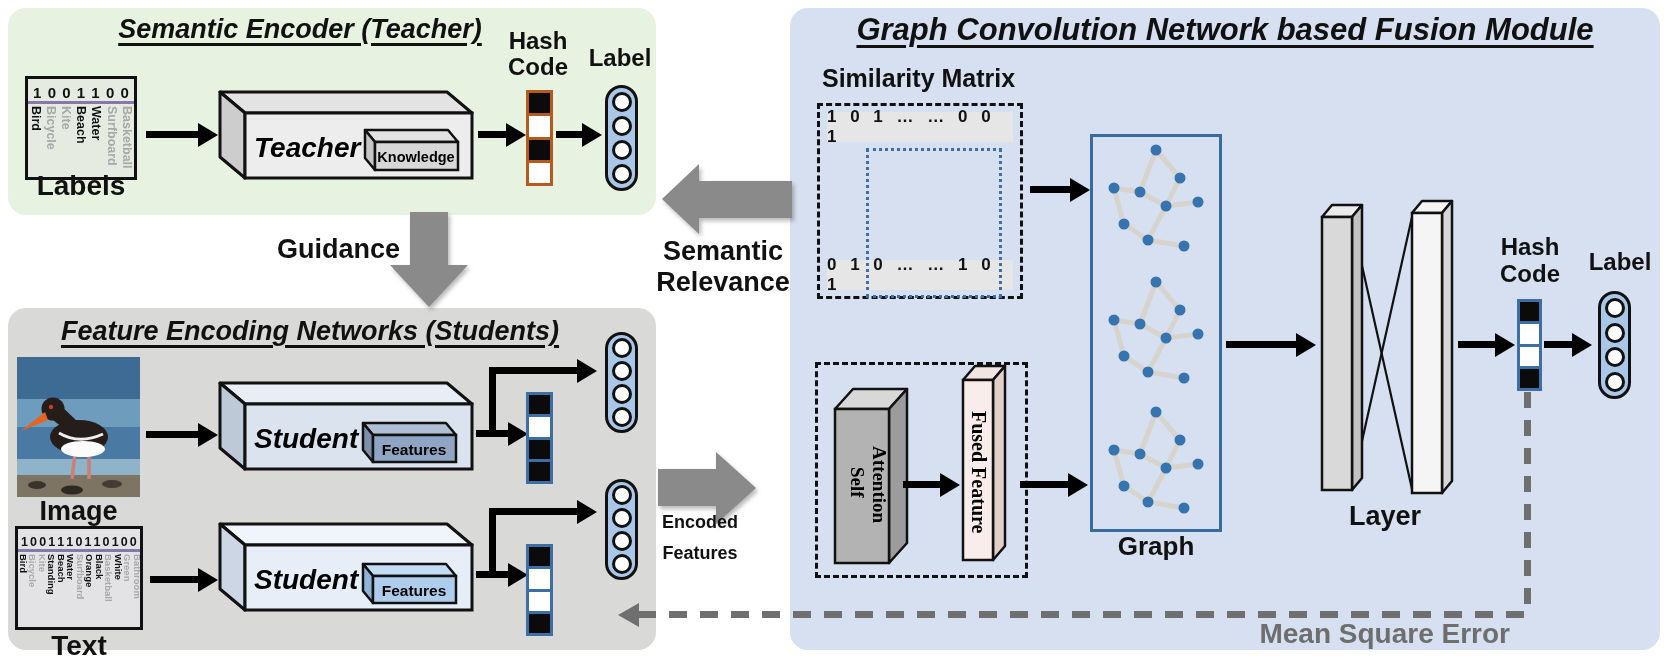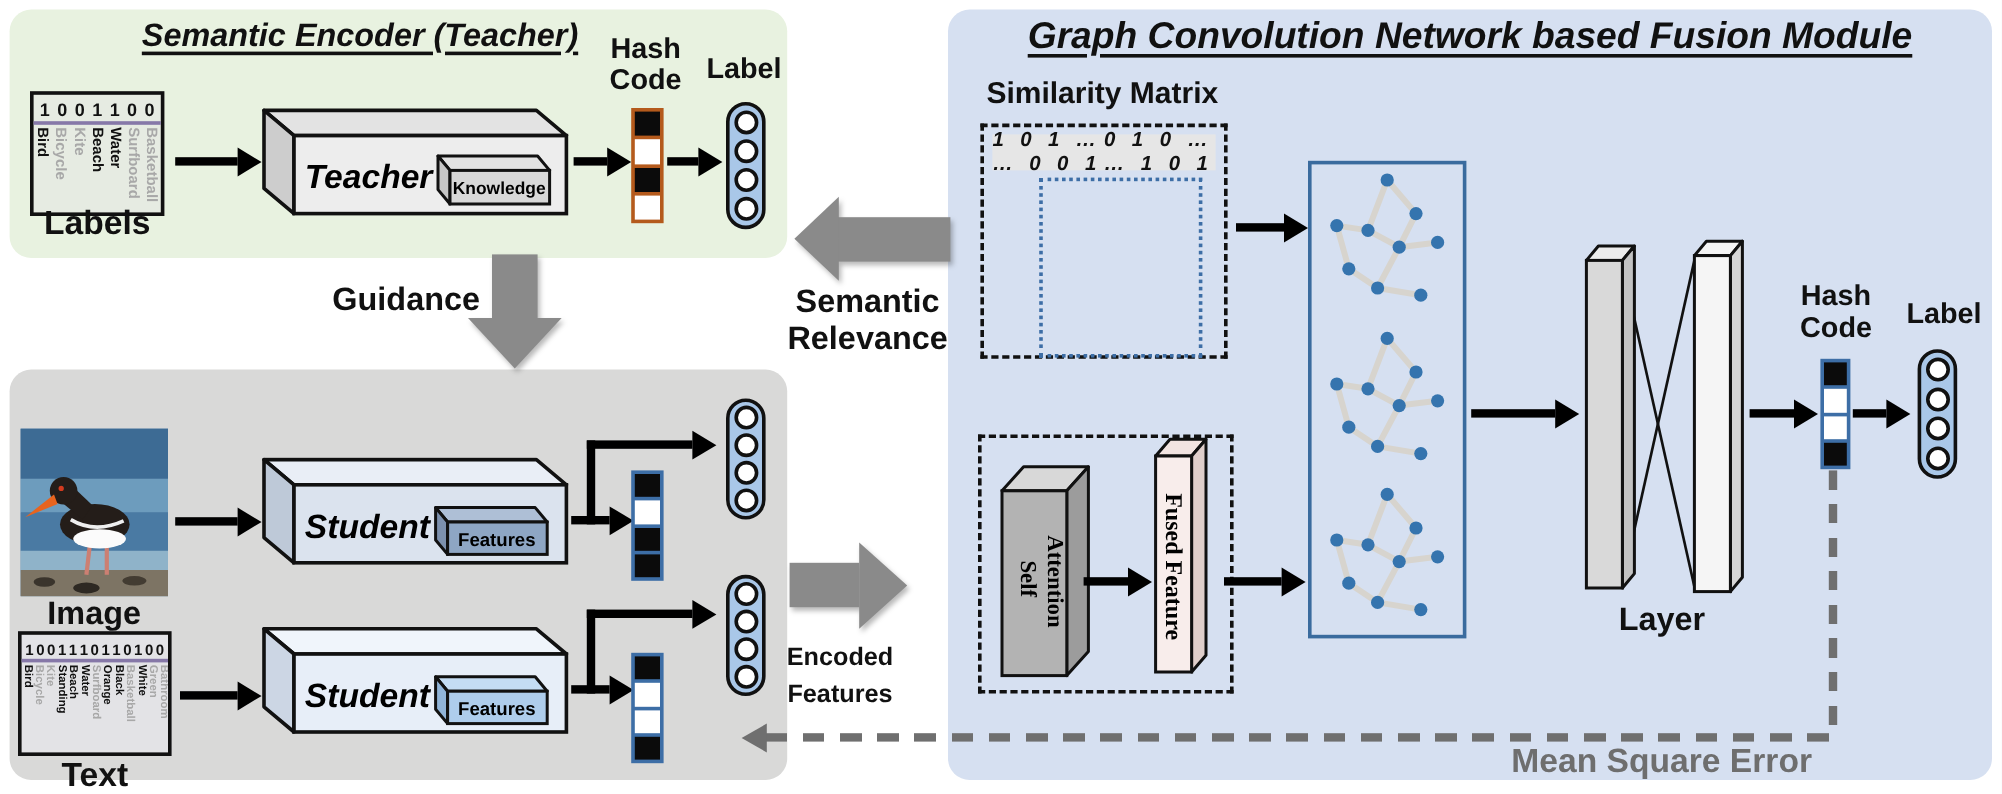--- a/index.html
+++ b/index.html
@@ -46,21 +46,21 @@
   .ahead-r{position:absolute;width:0;height:0;border-left:20px solid #000;
            border-top:12px solid transparent;border-bottom:12px solid transparent;}
 
   
   .gray{background:#8a8a8a;}
   .gshadow{filter:drop-shadow(2px 3px 2px rgba(0,0,0,0.28));}
 
   
   #matrix-box{position:absolute;left:817px;top:103px;width:206px;height:196px;
               border:3.5px dashed #111;box-sizing:border-box;padding:6px 7px;display:flex;
-              flex-direction:row;justify-content:space-between;font-style:italic;}
+              flex-direction:column;justify-content:space-between;}
   .mrow{height:30px;background:#e6e6e6;font-weight:bold;font-size:17px;letter-spacing:2px;
         word-spacing:5px;display:flex;align-items:center;justify-content:center;}
   .mrow.empty{background:transparent;}
   #matrix-dotted{position:absolute;left:866px;top:148px;width:136px;height:150px;
                  border:3.5px dotted #3d6ea6;box-sizing:border-box;}
 
   #graph-box{position:absolute;left:1090px;top:134px;width:132px;height:398px;
              border:3.5px solid #3a6b9e;box-sizing:border-box;}
   #sa-dashed{position:absolute;left:815px;top:362px;width:213px;height:216px;
              border:3.5px dashed #111;box-sizing:border-box;}
@@ -165,25 +165,26 @@
   <div class="abs cap" style="left:628px;top:236px;width:190px;font-size:27px;line-height:31px;text-align:center;">
     <div>Semantic</div>
     <div>Relevance</div>
   </div>
 
   <div class="abs gshadow">
     <div class="abs gray" style="left:658px;top:469px;width:58px;height:37px;"></div>
     <div class="abs" style="left:716px;top:452px;width:0;height:0;
          border-top:36px solid transparent;border-bottom:36px solid transparent;border-left:40px solid #8a8a8a;"></div>
   </div>
-  <div class="abs cap" style="left:632px;top:532px;width:136px;font-size:21px;line-height:31px;">
+  <div class="abs cap" style="left:632px;top:507px;width:136px;font-size:18px;line-height:31px;">
     <div>Encoded</div>
     <div>Features</div>
   </div>
 
+  <div class="abs ptitle" style="left:30px;top:316px;width:560px;font-size:27px;">Feature Encoding Networks (Students)</div>
 
   <svg class="abs" style="left:17px;top:357px;" width="123" height="140" viewBox="0 0 123 140">
     <rect x="0" y="0" width="123" height="140" fill="#5b85a8"></rect>
     <rect x="0" y="0" width="123" height="42" fill="#3d6b94"></rect>
     <rect x="0" y="42" width="123" height="28" fill="#6d9cbd"></rect>
     <rect x="0" y="70" width="123" height="32" fill="#4a7aa3"></rect>
     <rect x="0" y="102" width="123" height="18" fill="#8fb3c9"></rect>
     <rect x="0" y="118" width="123" height="22" fill="#7d7464"></rect>
     <ellipse cx="20" cy="128" rx="9" ry="4" fill="#3a342c"></ellipse>
     <ellipse cx="55" cy="133" rx="11" ry="4.5" fill="#2e2923"></ellipse>
@@ -350,20 +351,21 @@
             <circle cx="50" cy="100" r="5.5"></circle>
           <circle cx="86" cy="106" r="5.5"></circle>
         </g>
       </g>
     </defs>
     <use href="#gph" x="0" y="0"></use>
     <use href="#gph" x="0" y="132"></use>
     <use href="#gph" x="0" y="262"></use>
   </svg>
   <div class="abs cap" style="left:1070px;top:532px;width:172px;font-size:26px;line-height:29px;">
+    <div>Graph</div>
   </div>
 
   <div id="sa-dashed"></div>
   <svg class="abs" style="left:825px;top:383px;" width="92" height="192" viewBox="0 0 92 192">
     <polygon points="10,26 28,6 82,6 64,26" fill="#d8d8d8" stroke="#111" stroke-width="2.5" stroke-linejoin="round"></polygon>
     <polygon points="64,26 82,6 82,160 64,180" fill="#9c9c9c" stroke="#111" stroke-width="2.5" stroke-linejoin="round"></polygon>
     <rect x="10" y="26" width="54" height="154" fill="#b3b3b3" stroke="#111" stroke-width="2.5"></rect>
     <text class="serif-v" transform="translate(26,84) rotate(90)" font-size="19">Self</text>
     <text class="serif-v" transform="translate(48,63) rotate(90)" font-size="19">Attention</text>
   </svg>

